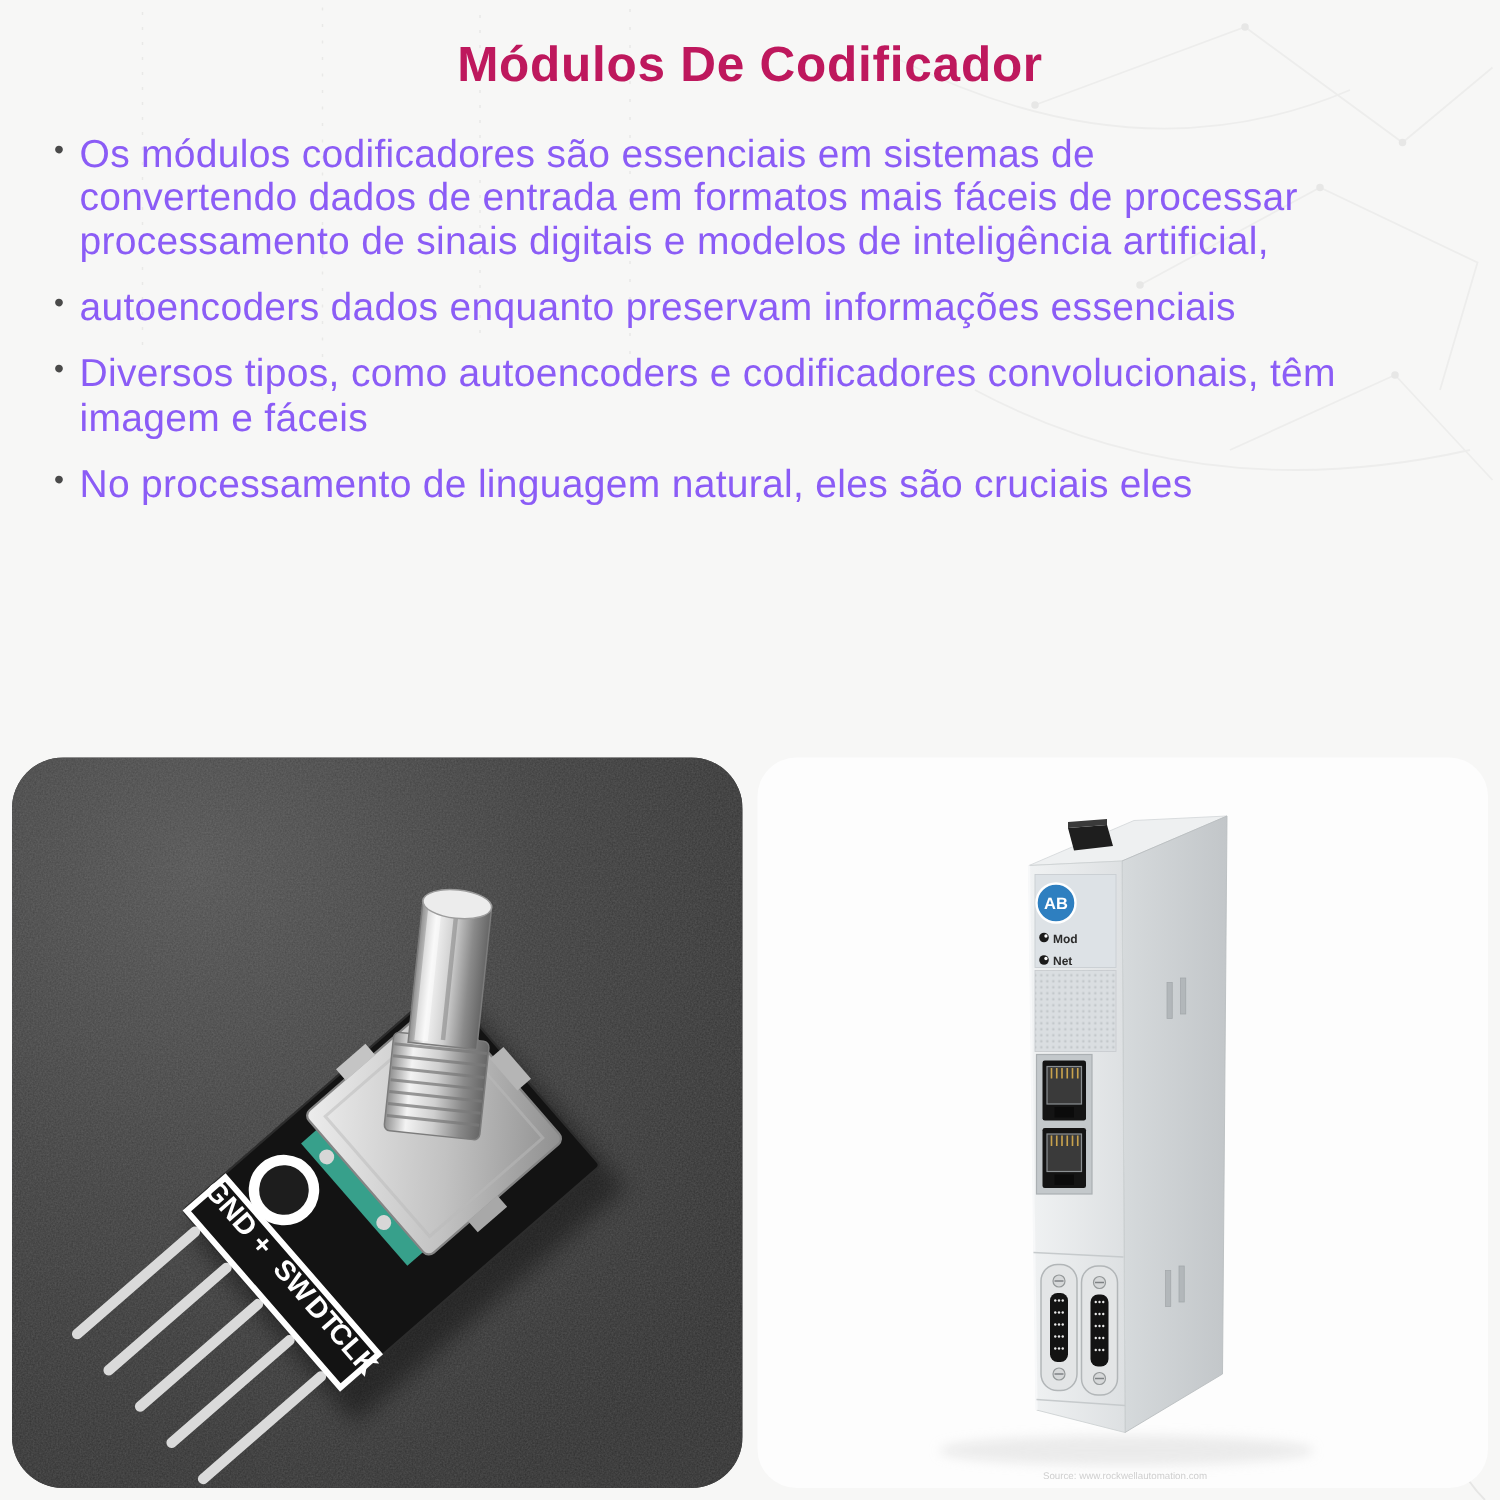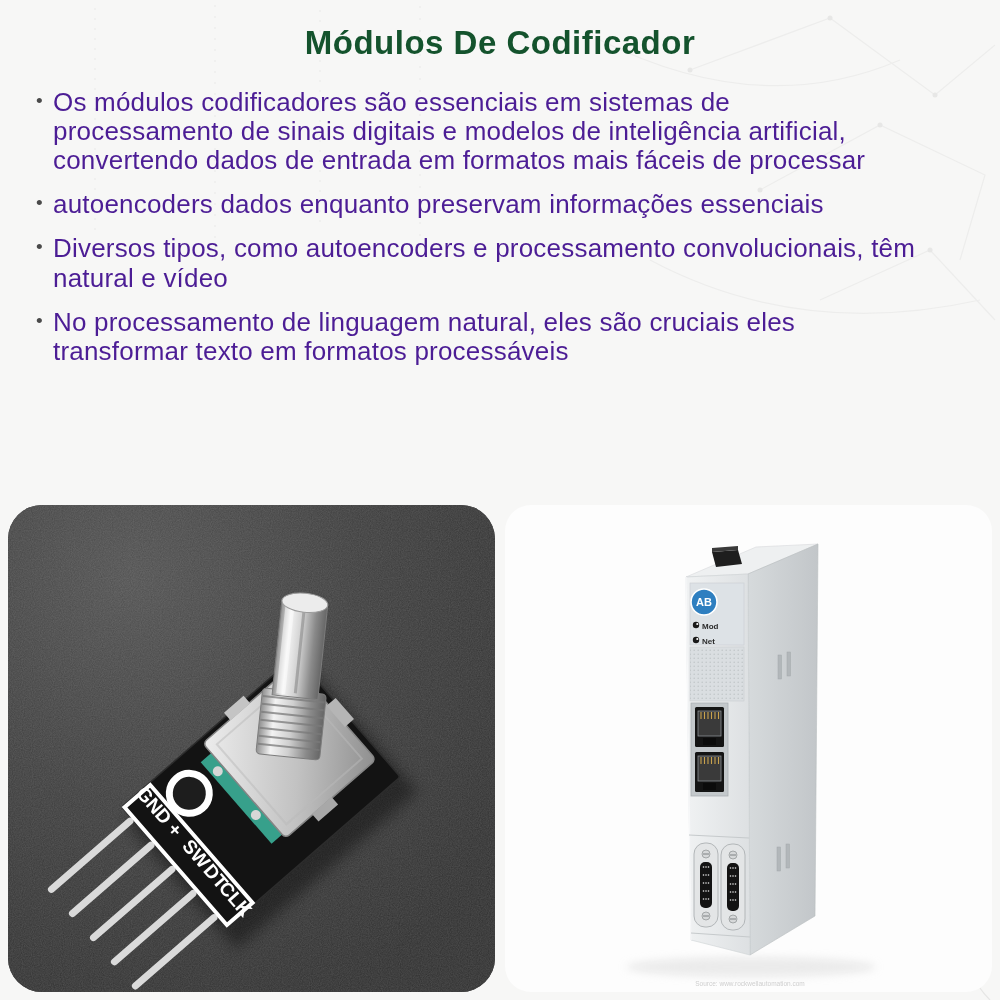--- a/index.html
+++ b/index.html
@@ -9,36 +9,36 @@
     font-family:"Liberation Sans", sans-serif;
     position:relative;
     overflow:hidden;
     color:#474747;
   }
   .texture{position:absolute;top:0;left:0;width:1000px;height:1000px;pointer-events:none;}
   h1.title{
     margin:0;padding-top:24px;
     text-align:center;
     font-size:33px;font-weight:600;letter-spacing:.5px;
-    color:#14532d;
+    color:#be185d;
     position:relative;
   }
   ul.bullets{
     list-style:none;
     margin:26px 30px 0 36px;
     padding:0;
     position:relative;
   }
   ul.bullets li{
     position:relative;
     padding-left:17px;
     margin-bottom:15px;
     font-size:26px;
     line-height:1.12;
-    color:#4c1d95;
+    color:#8b5cf6;
     letter-spacing:.2px;
   }
   ul.bullets li::before{
     content:"•";
     position:absolute;left:0;top:2px;
     font-size:19px;color:#4a4a4a;
   }
   .ln{display:block;}
   .figures{
     position:absolute;
@@ -79,33 +79,32 @@
     <circle cx="760" cy="190" r="2.5"></circle>
       <circle cx="930" cy="250" r="2.5"></circle>
   </g>
 </svg>
 
 <h1 class="title">Módulos De Codificador</h1>
 
 <ul class="bullets">
   <li>
     <span class="ln">Os módulos codificadores são essenciais em sistemas de</span>
+    <span class="ln">convertendo dados de entrada em formatos mais fáceis de processar</span>
     <span class="ln">processamento de sinais digitais e modelos de inteligência artificial,</span>
-    <span class="ln">convertendo dados de entrada em formatos mais fáceis de processar</span>
   </li>
   <li>
     <span class="ln">autoencoders dados enquanto preservam informações essenciais</span>
   </li>
   <li>
-    <span class="ln">Diversos tipos, como autoencoders e processamento convolucionais, têm</span>
-    <span class="ln">natural e vídeo</span>
+    <span class="ln">Diversos tipos, como autoencoders e codificadores convolucionais, têm</span>
+    <span class="ln">imagem e fáceis</span>
   </li>
   <li>
     <span class="ln">No processamento de linguagem natural, eles são cruciais eles</span>
-    <span class="ln">transformar texto em formatos processáveis</span>
   </li>
 </ul>
 
 <div class="figures">
 
   <figure class="card card-left">
     <svg viewBox="0 0 487 487">
       <defs>
         <radialGradient id="bgG" cx="25%" cy="15%" r="95%">
           <stop offset="0" stop-color="#515151"></stop>

